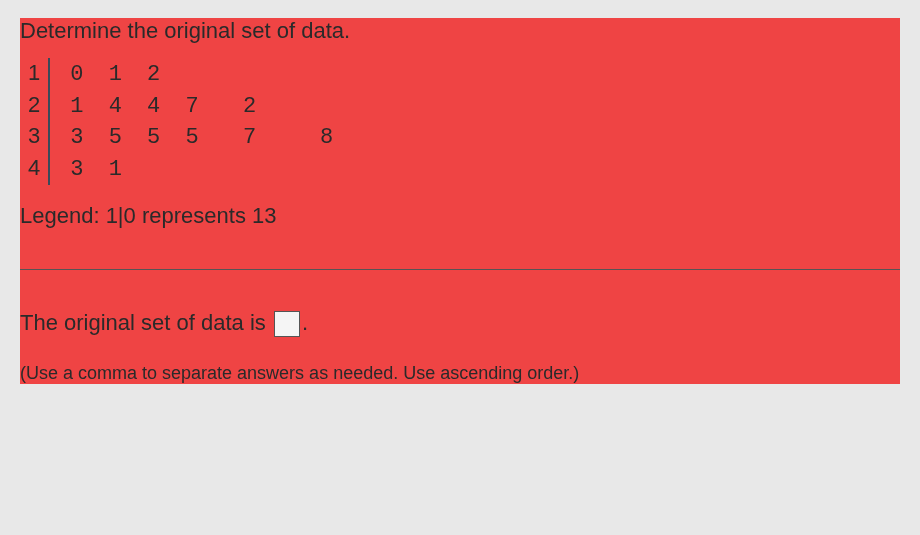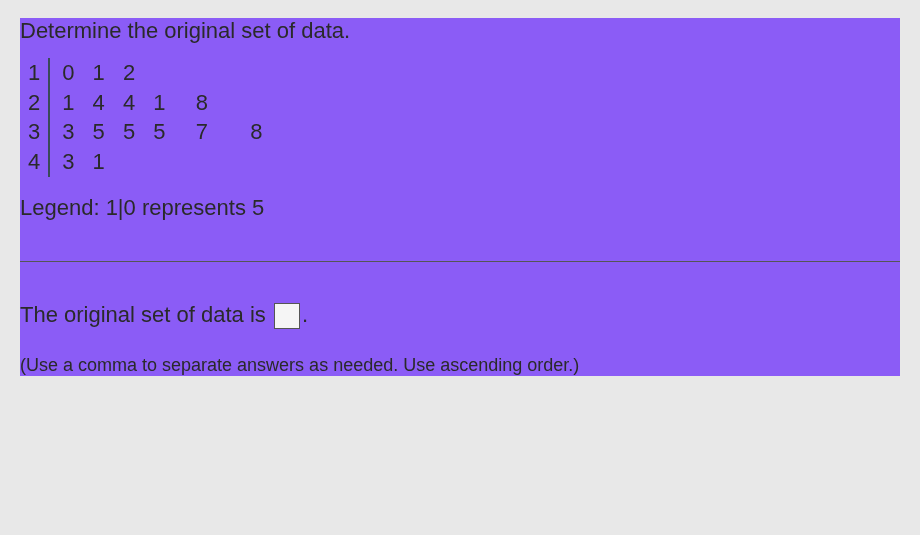--- a/index.html
+++ b/index.html
@@ -10,21 +10,21 @@
     body {
       width: 920px;
       height: 535px;
       background: #e8e8e8;
       font-family: Arial, Helvetica, sans-serif;
       color: #2a2a2a;
       padding: 18px 20px;
       position: relative;
     }
     .content-box {
-      background: #8b5cf6;
+      background: #ef4444;
     }
     .instruction {
       font-size: 22px;
       margin-bottom: 14px;
     }
     .stemleaf {
       display: table;
       border-collapse: collapse;
       margin-left: 8px;
       margin-bottom: 18px;
@@ -36,23 +36,24 @@
     }
     .sl-stem {
       display: table-cell;
       text-align: right;
       padding-right: 8px;
       border-right: 2px solid #3a4a5a;
       min-width: 18px;
     }
     .sl-leaf {
       display: table-cell;
-      padding-left: 12px;
+      padding-left: 20px;
       letter-spacing: 6px;
       white-space: pre;
+      font-family: Liberation Mono, monospace;
     }
     .legend {
       font-size: 22px;
       margin-bottom: 40px;
     }
     .divider {
       border: none;
       border-top: 1px solid #555;
       margin-bottom: 40px;
     }
@@ -80,33 +81,33 @@
 
   <div class="instruction">Determine the original set of data.</div>
 
   <div class="stemleaf">
     <div class="sl-row">
       <div class="sl-stem">1</div>
       <div class="sl-leaf">0 1 2</div>
     </div>
     <div class="sl-row">
       <div class="sl-stem">2</div>
-      <div class="sl-leaf">1 4 4 1  8</div>
+      <div class="sl-leaf">1 4 4 7  2</div>
     </div>
     <div class="sl-row">
       <div class="sl-stem">3</div>
       <div class="sl-leaf">3 5 5 5  7   8</div>
     </div>
     <div class="sl-row">
       <div class="sl-stem">4</div>
       <div class="sl-leaf">3 1</div>
     </div>
   </div>
 
-  <div class="legend">Legend: 1|0 represents 5</div>
+  <div class="legend">Legend: 1|0 represents 13</div>
 
   <hr class="divider">
 
   <div class="answer-line">
     <span>The original set of data is </span><span class="answer-input"></span><span>.</span>
   </div>
 
   <div class="hint">(Use a comma to separate answers as needed. Use ascending order.)</div>
 
 </div>

